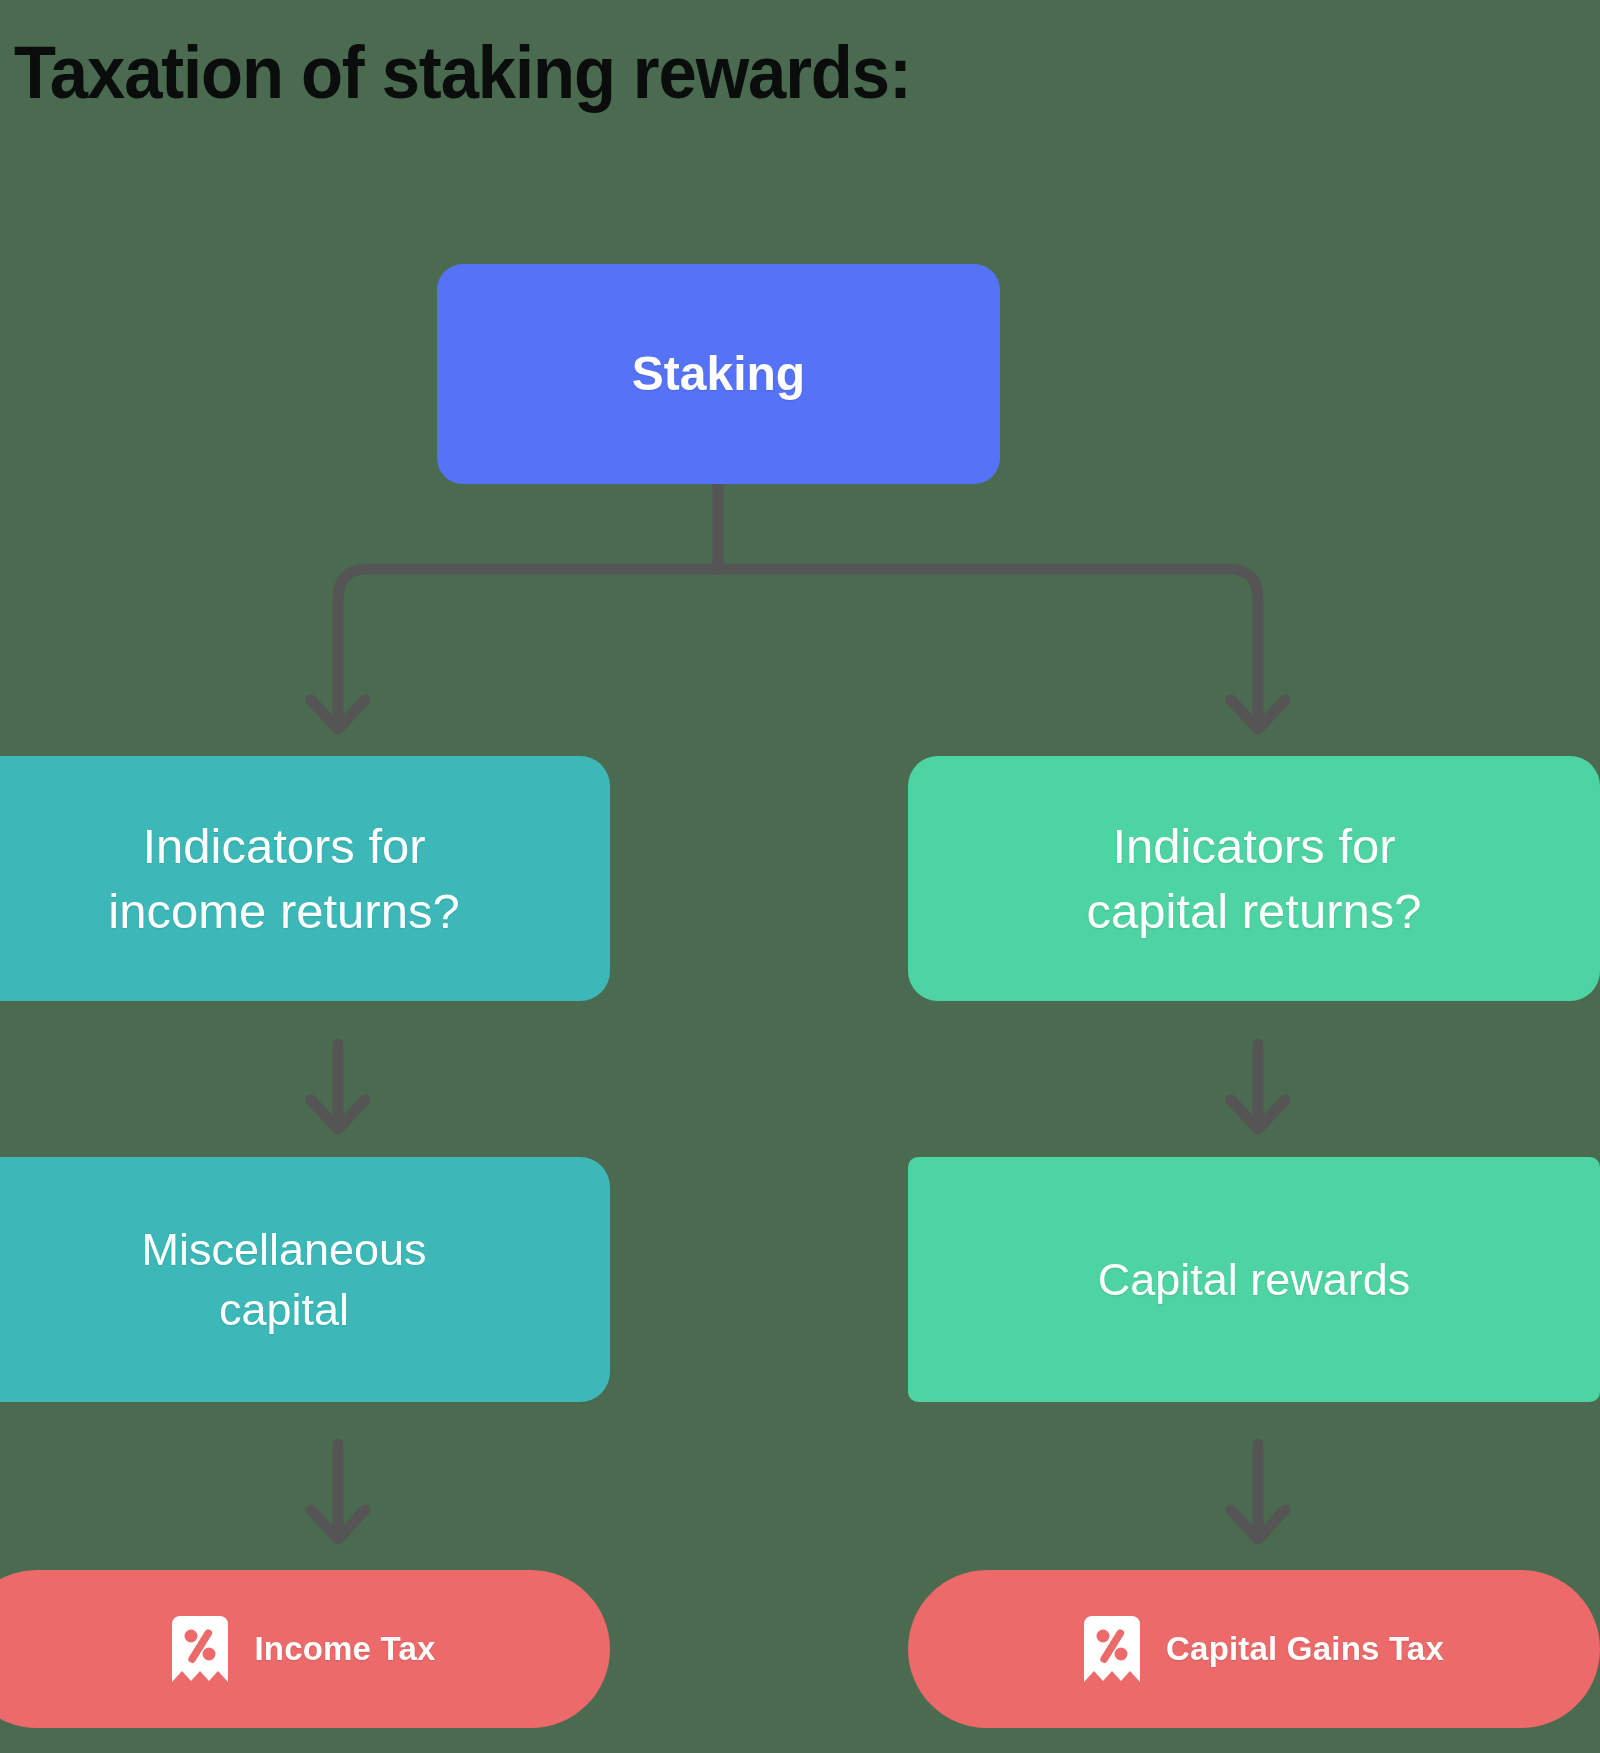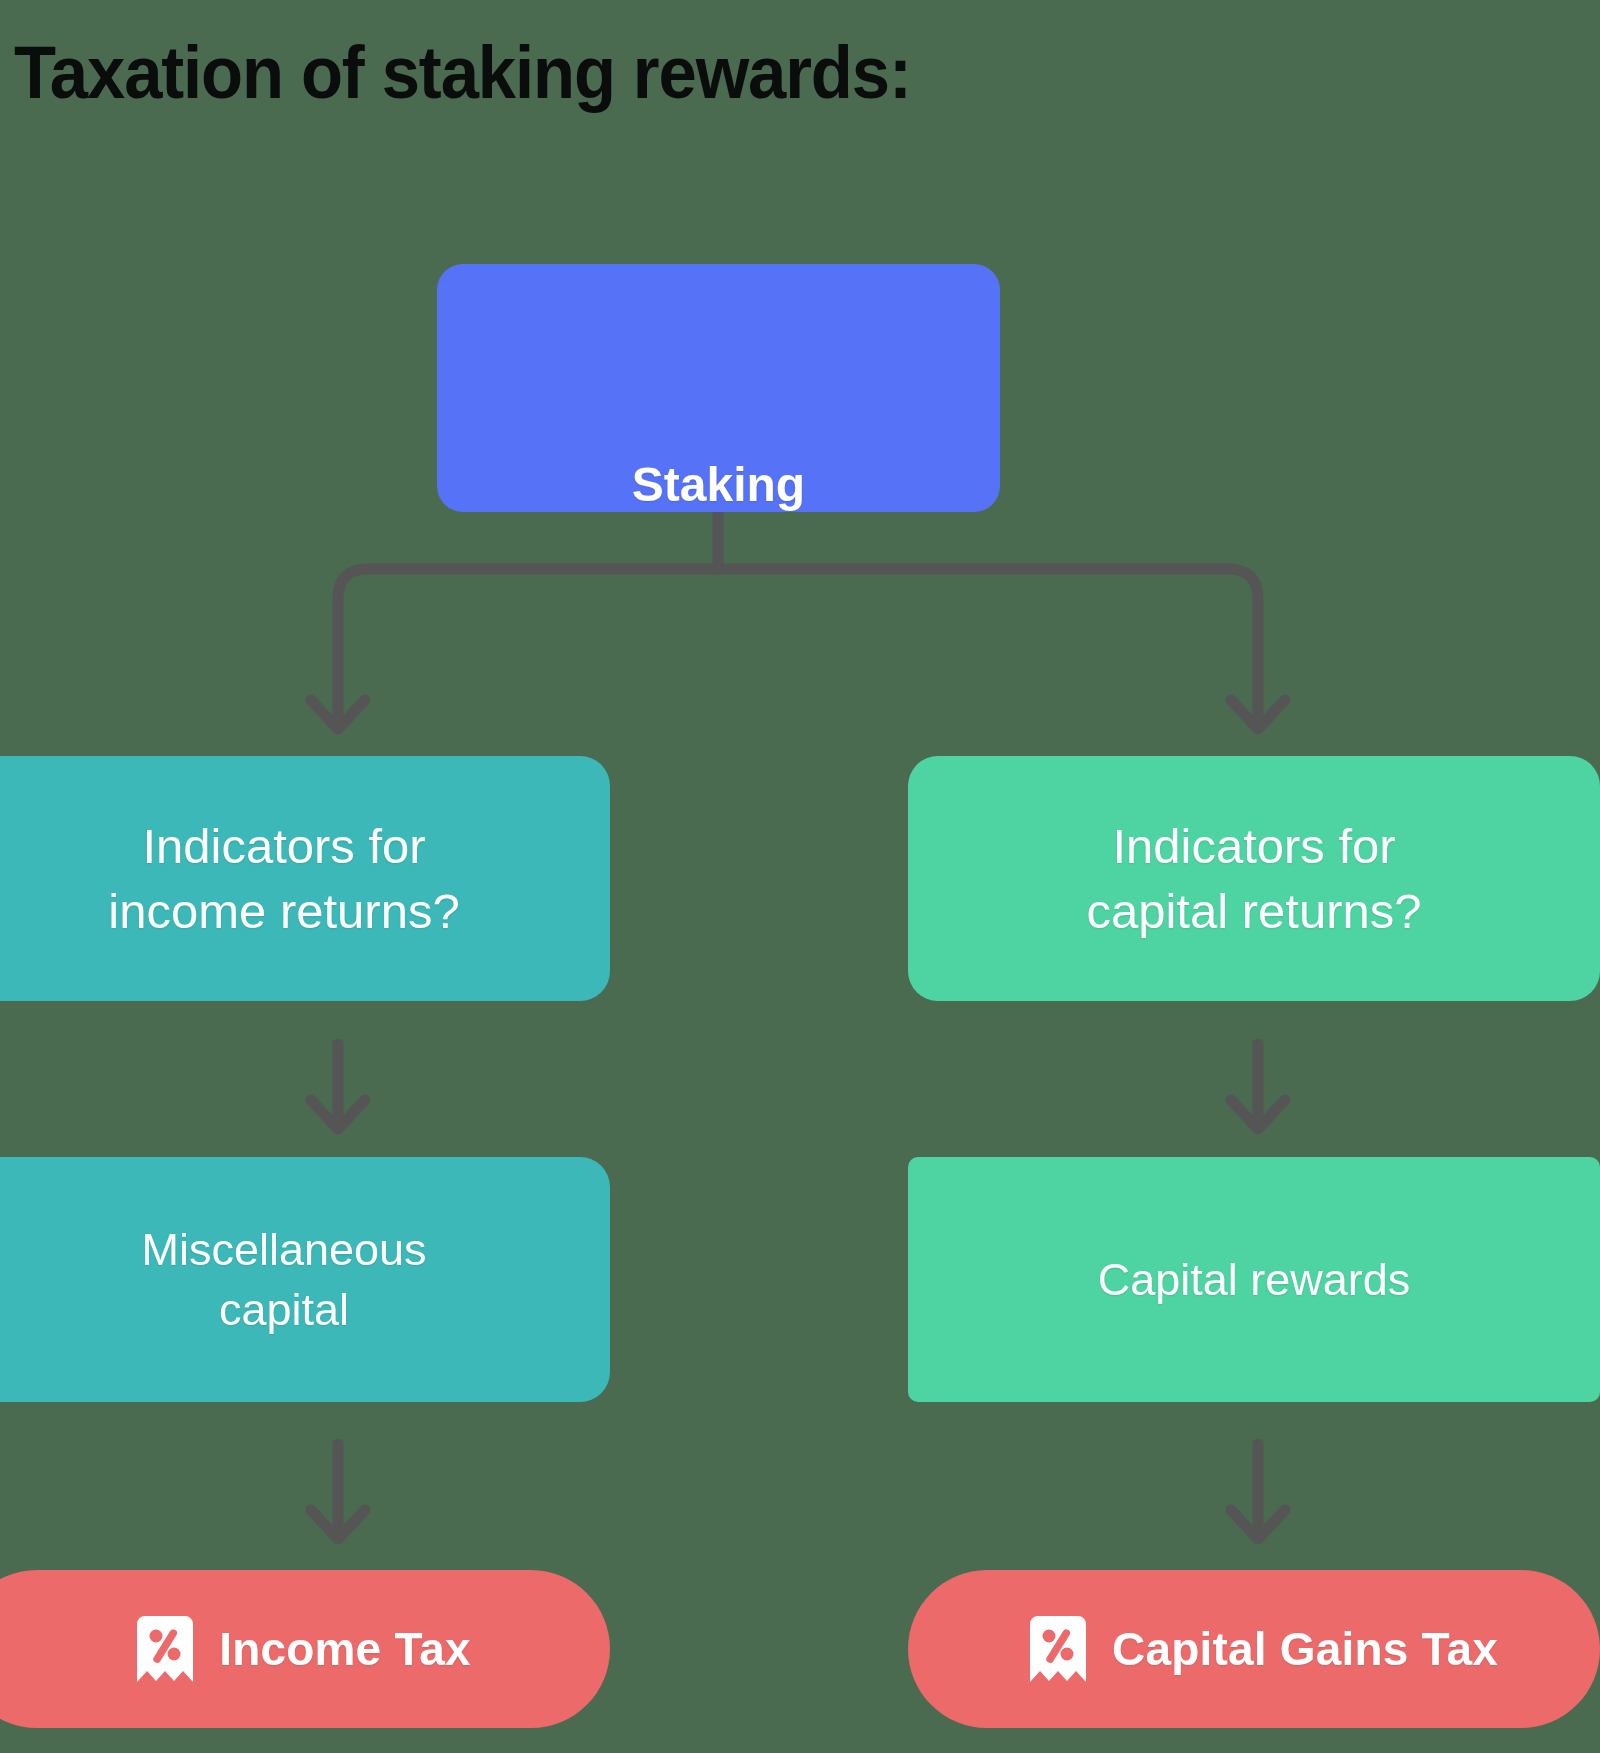--- a/index.html
+++ b/index.html
@@ -49,24 +49,23 @@
     display: block;
     white-space: pre-line;
     text-shadow: 0 1px 2px rgba(0,0,0,0.10);
   }
 
   
   .node-root {
     left: 437px;
     top: 240px;
     width: 563px;
-    height: 248px;
+    height: 220px;
     background: #5673f8;
     border-radius: 26px;
-    align-items: flex-end;
   }
   .node-root .node-label {
     font-size: 48px;
     font-weight: bold;
     line-height: 1.15;
   }
 
   
   .node-dec-left {
     left: -42px;
@@ -130,21 +129,21 @@
     width: 652px;
     padding-left: 40px;
   }
   .node-pill-right {
     left: 908px;
     top: 1546px;
     width: 692px;
     padding-left: 20px;
   }
   .node-pill .node-label {
-    font-size: 46px;
+    font-size: 33px;
     font-weight: bold;
     letter-spacing: 0.2px;
   }
   .pill-inner {
     display: flex;
     align-items: center;
     gap: 26px;
   }
   .receipt-icon {
     width: 56px;

